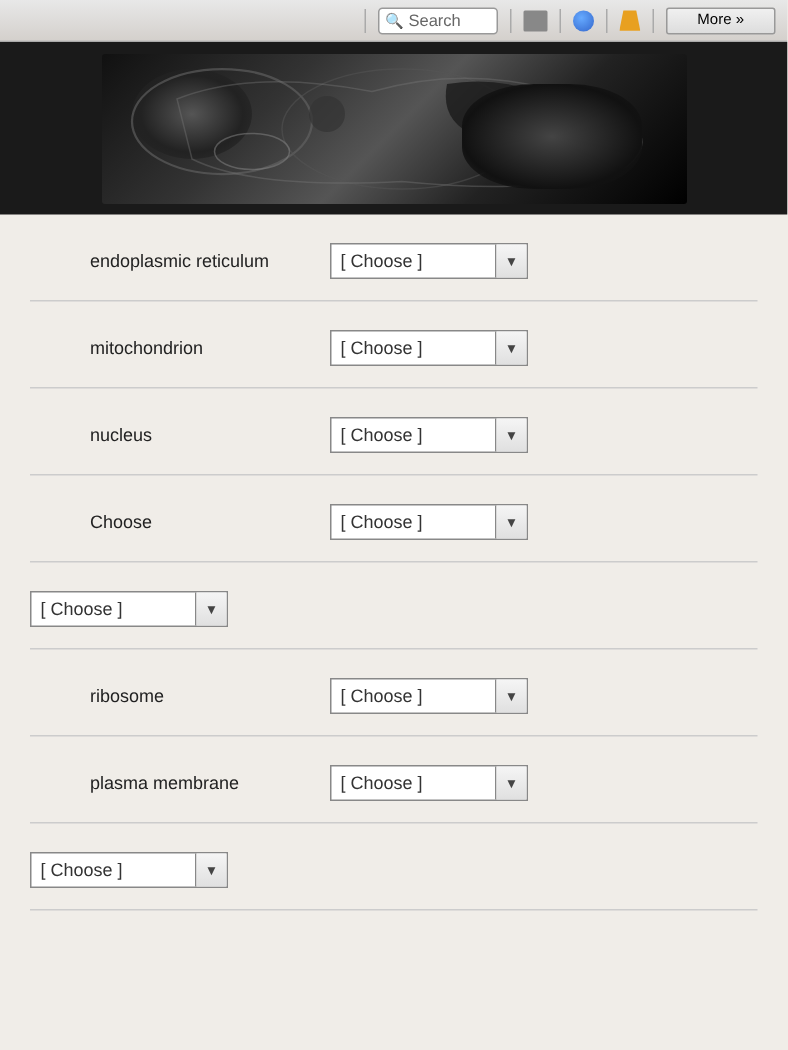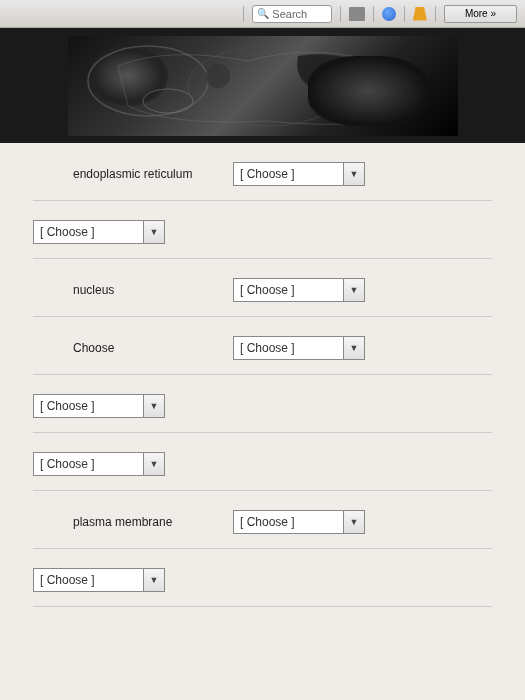--- a/index.html
+++ b/index.html
@@ -89,21 +89,21 @@
       position: absolute;
       top: 20px;
       right: 30px;
       width: 120px;
       height: 70px;
       background: radial-gradient(ellipse, #444 0%, #111 70%, transparent 100%);
       border-radius: 40%;
     }
 
     .content-area {
-      padding: 0 33px;
+      padding: 0 20px;
     }
 
     .quiz-row {
       display: flex;
       align-items: center;
       border-bottom: 1px solid #ccc;
       padding: 12px 0 8px 0;
       min-height: 58px;
     }
 
@@ -228,20 +228,23 @@
     </div>
     <div class="quiz-select-wrapper">
       <div class="select-arrow-box">
         <div class="select-text">[ Choose ]</div>
         <div class="select-arrow">▼</div>
       </div>
     </div>
   </div>
 
   <div class="quiz-row">
+    <div class="quiz-label">
+      <span>mitochondrion</span>
+    </div>
     <div class="quiz-select-wrapper">
       <div class="select-arrow-box">
         <div class="select-text">[ Choose ]</div>
         <div class="select-arrow">▼</div>
       </div>
     </div>
   </div>
 
   <div class="quiz-row">
     <div class="quiz-label">
@@ -270,20 +273,23 @@
   <div class="quiz-row">
     <div class="quiz-select-wrapper">
       <div class="select-arrow-box">
         <div class="select-text">[ Choose ]</div>
         <div class="select-arrow">▼</div>
       </div>
     </div>
   </div>
 
   <div class="quiz-row">
+    <div class="quiz-label">
+      <span>ribosome</span>
+    </div>
     <div class="quiz-select-wrapper">
       <div class="select-arrow-box">
         <div class="select-text">[ Choose ]</div>
         <div class="select-arrow">▼</div>
       </div>
     </div>
   </div>
 
   <div class="quiz-row">
     <div class="quiz-label">

